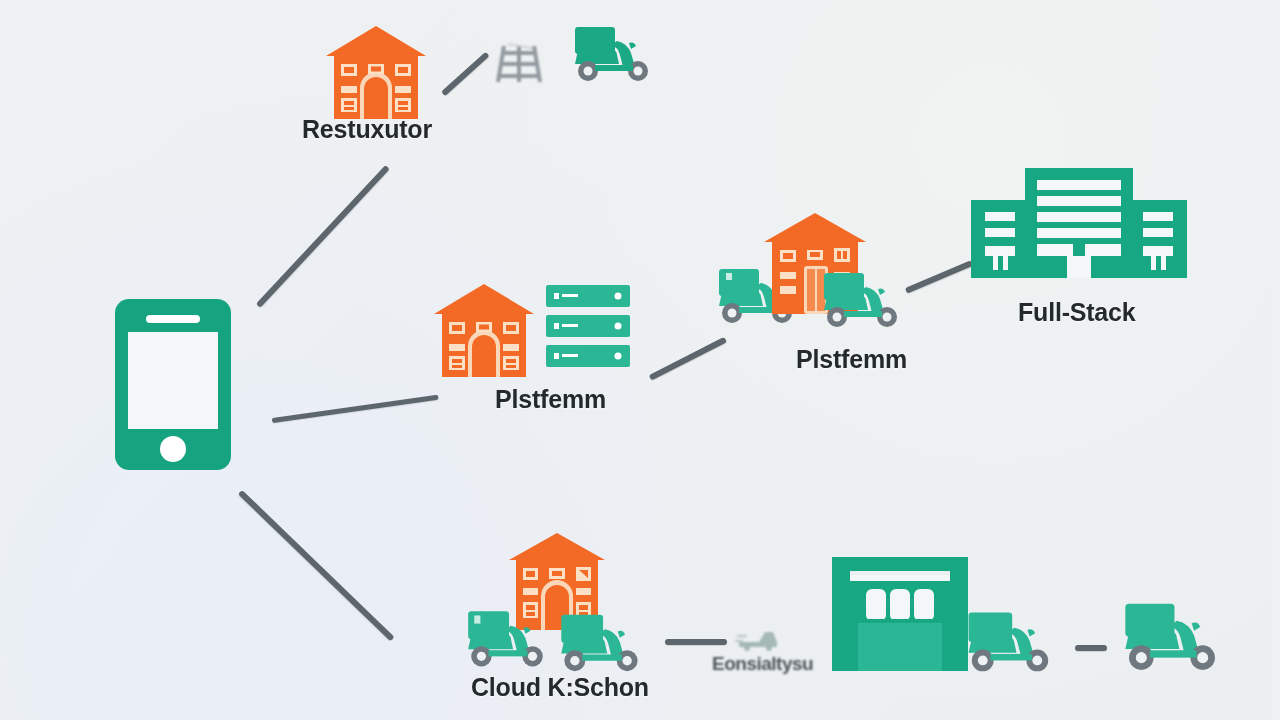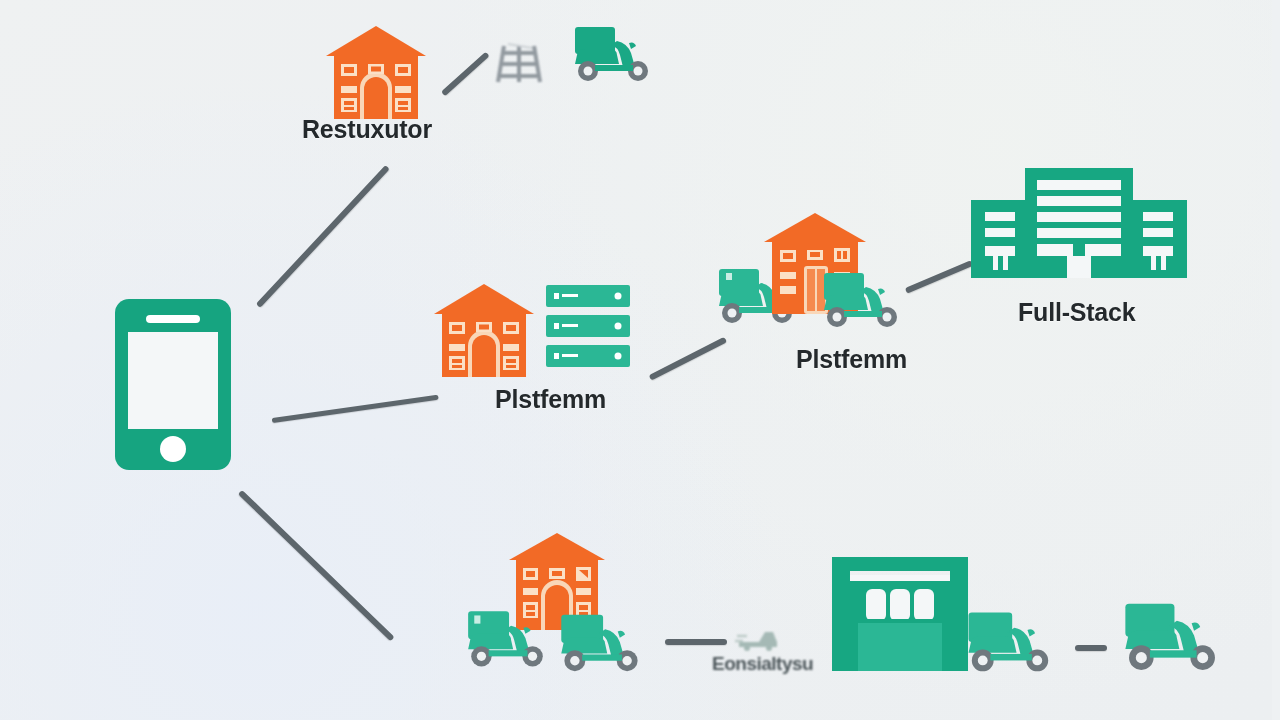--- a/index.html
+++ b/index.html
@@ -312,20 +312,21 @@
       <path d="M48 16 q10 2 14 12 l4 14 h-12 l-3 -12 q-2 -8 -9 -10 z" fill="#2bb795"></path>
       <path d="M60 18 q5 -2 7 3 l-5 3 z" fill="#2bb795"></path>
       <circle cx="19" cy="46" r="10" fill="#6f787e"></circle>
       <circle cx="19" cy="46" r="4.5" fill="#eef1f3"></circle>
       <circle cx="69" cy="46" r="10" fill="#6f787e"></circle>
       <circle cx="69" cy="46" r="4.5" fill="#eef1f3"></circle>
       <rect x="26" y="40" width="38" height="6" fill="#2bb795"></rect>
     </svg>
   </div>
 
+  <div class="label label-main" style="left:471px; top:673px;">Cloud K:Schon</div>
 
   <div class="node blurry" style="left:735px; top:622px;">
     <svg width="46" height="30" viewBox="0 0 46 30">
       <path d="M4 20 h20 l6 -10 h8 l4 10 v5 h-38 z" fill="#9fb5b0"></path>
       <path d="M2 14 h10" stroke="#b8c8c4" stroke-width="2.5" fill="none"></path>
       <path d="M0 19 h8" stroke="#b8c8c4" stroke-width="2.5" fill="none"></path>
       <circle cx="12" cy="26" r="3" fill="#9fb5b0"></circle>
       <circle cx="34" cy="26" r="3" fill="#9fb5b0"></circle>
     </svg>
   </div>

